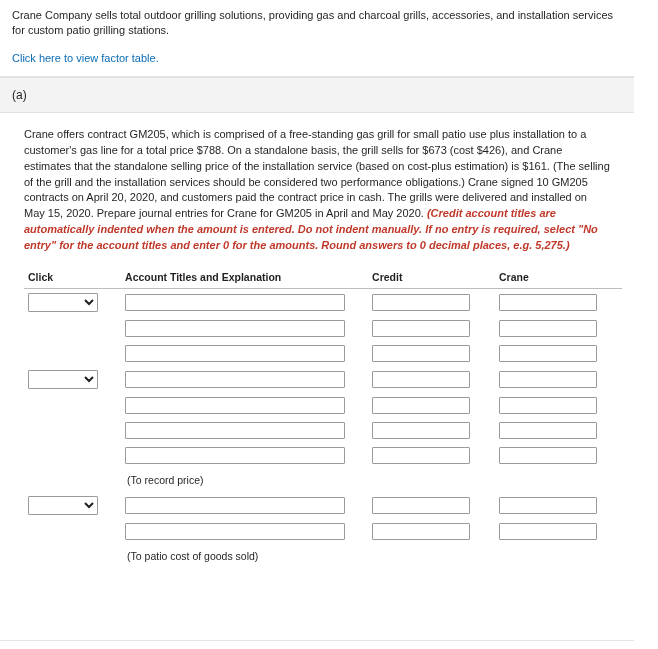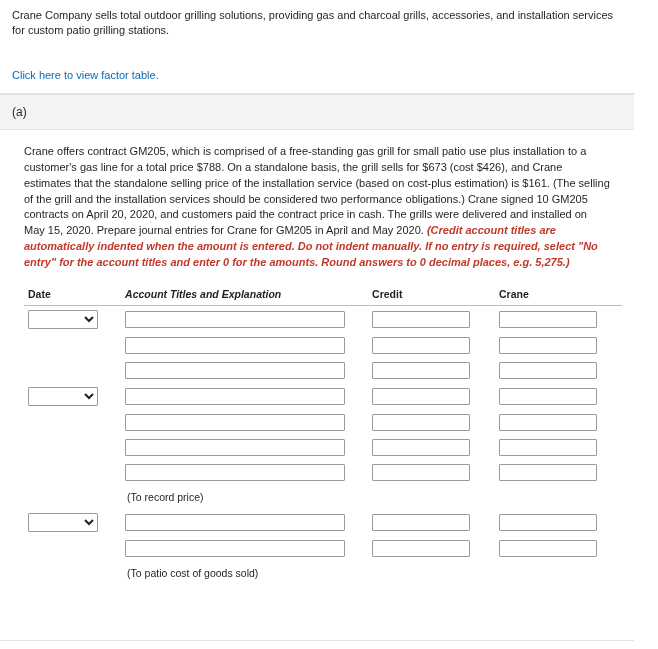--- a/index.html
+++ b/index.html
@@ -32,21 +32,20 @@
   }
   .intro p.first {
     margin-bottom: 14px;
   }
   .link {
     color: #0b6cb3;
     text-decoration: none;
     font-size: 11px;
     display: inline-block;
     margin-bottom: 12px;
-    margin-top: 17px;
   }
 
   .part-header {
     background: #f3f3f3;
     border-top: 1px solid #e1e1e1;
     border-bottom: 1px solid #e1e1e1;
     padding: 10px 12px;
     font-size: 12px;
     color: #231f20;
   }
@@ -72,21 +71,21 @@
   }
   table.journal th {
     font-size: 10.5px;
     font-weight: bold;
     color: #231f20;
     border-bottom: 1px solid #bdbdbd;
     padding: 3px 4px 5px 4px;
     text-align: left;
   }
   th.col-date { width: 90px; text-align: center; }
-  th.col-acct { width: 240px; text-align: left; padding-left: 6px; font-style: italic;}
+  th.col-acct { width: 240px; text-align: left; padding-left: 6px;}
   th.col-debit { width: 120px; text-align: right; padding-right: 34px;}
   th.col-credit { width: 120px; text-align: right; padding-right: 6px;}
 
   table.journal td {
     padding: 4px 4px;
     vertical-align: middle;
   }
   td.c-date { width: 90px; }
   td.c-acct { width: 240px; }
   td.c-debit { width: 120px; }
@@ -143,21 +142,21 @@
 
   <div class="body-section">
     <p class="question">
       <span>Crane offers contract GM205, which is comprised of a free-standing gas grill for small patio use plus installation to a customer's gas line for a total price $788. On a standalone basis, the grill sells for $673 (cost $426), and Crane estimates that the standalone selling price of the installation service (based on cost-plus estimation) is $161. (The selling of the grill and the installation services should be considered two performance obligations.) Crane signed 10 GM205 contracts on April 20, 2020, and customers paid the contract price in cash. The grills were delivered and installed on May 15, 2020. Prepare journal entries for Crane for GM205 in April and May 2020.</span>
       <span class="emph">(Credit account titles are automatically indented when the amount is entered. Do not indent manually. If no entry is required, select "No entry" for the account titles and enter 0 for the amounts. Round answers to 0 decimal places, e.g. 5,275.)</span>
     </p>
 
     <table class="journal">
       <thead>
         <tr>
-          <th class="col-date">Date</th>
+          <th class="col-date">Click</th>
           <th class="col-acct">Account Titles and Explanation</th>
           <th class="col-debit">Credit</th>
           <th class="col-credit">Crane</th>
         </tr>
       </thead>
       <tbody>
           <tr>
             <td class="c-date"><select class="date-select"><option></option><option>April 20, 2020</option><option>May 15, 2020</option></select></td>
             <td class="c-acct"><input type="text" class="txt acct" placeholder="" style=""></td>
             <td class="c-debit"><input type="text" class="txt num" placeholder="" style=""></td>

